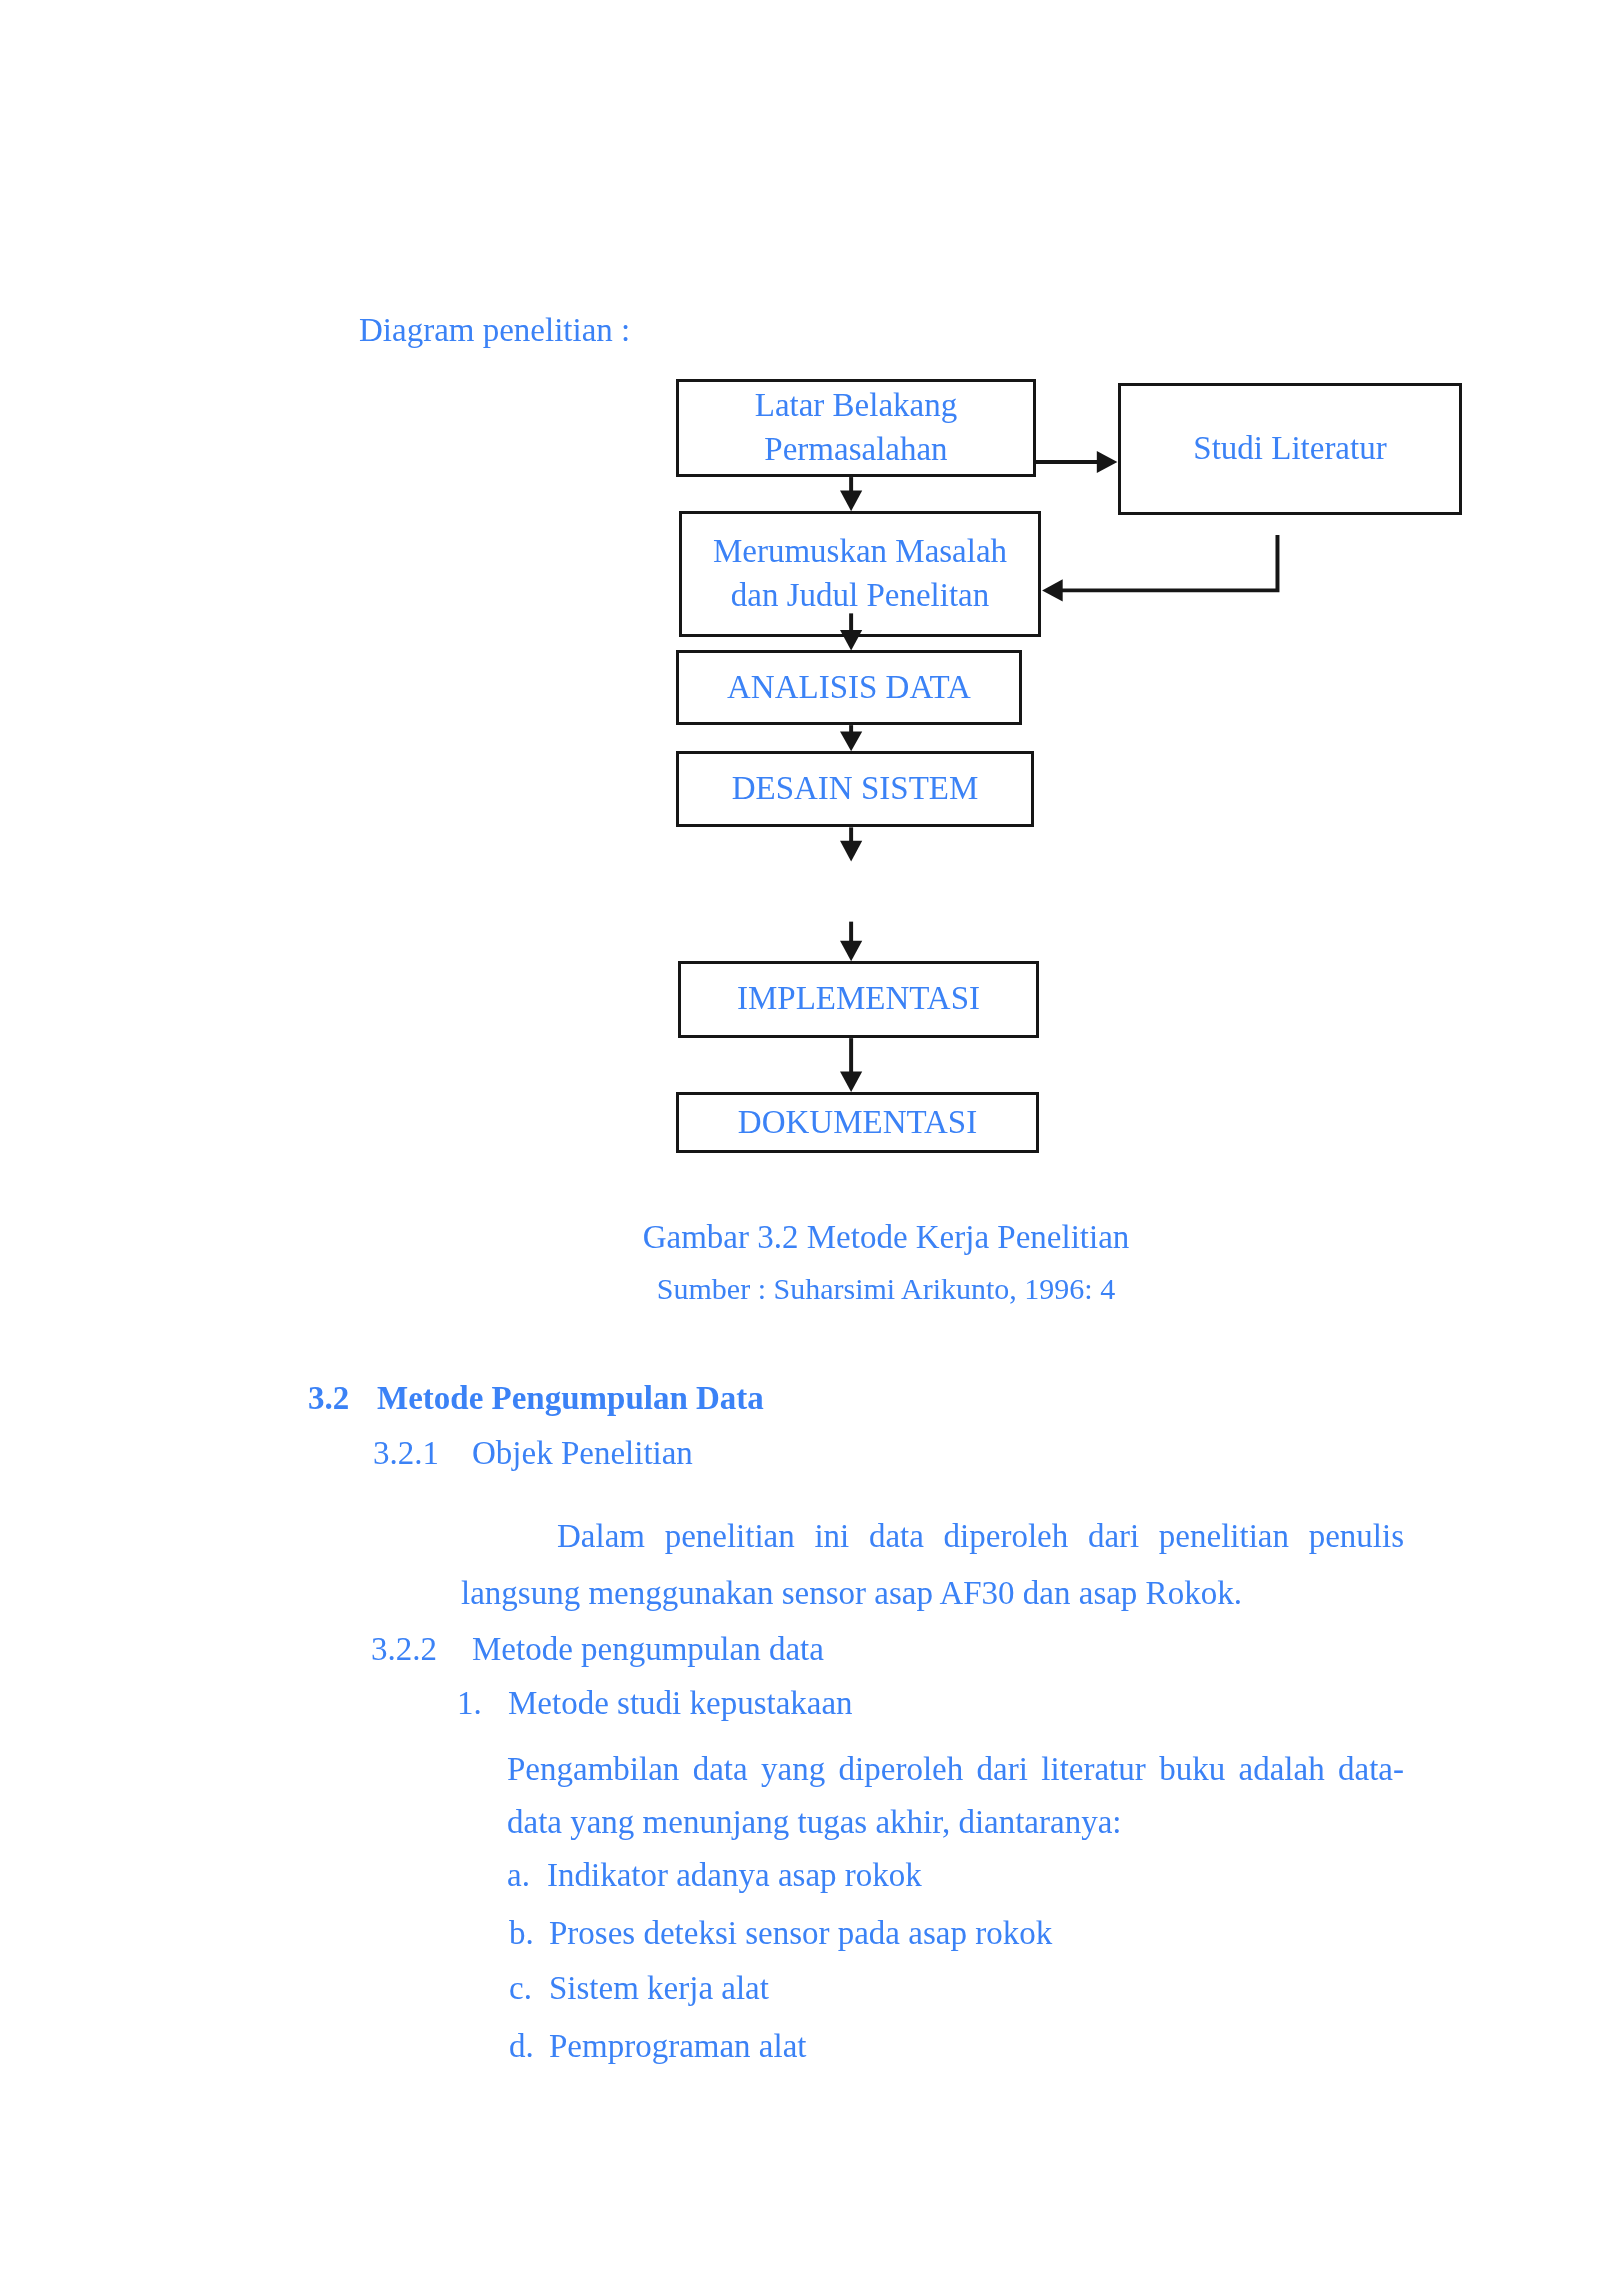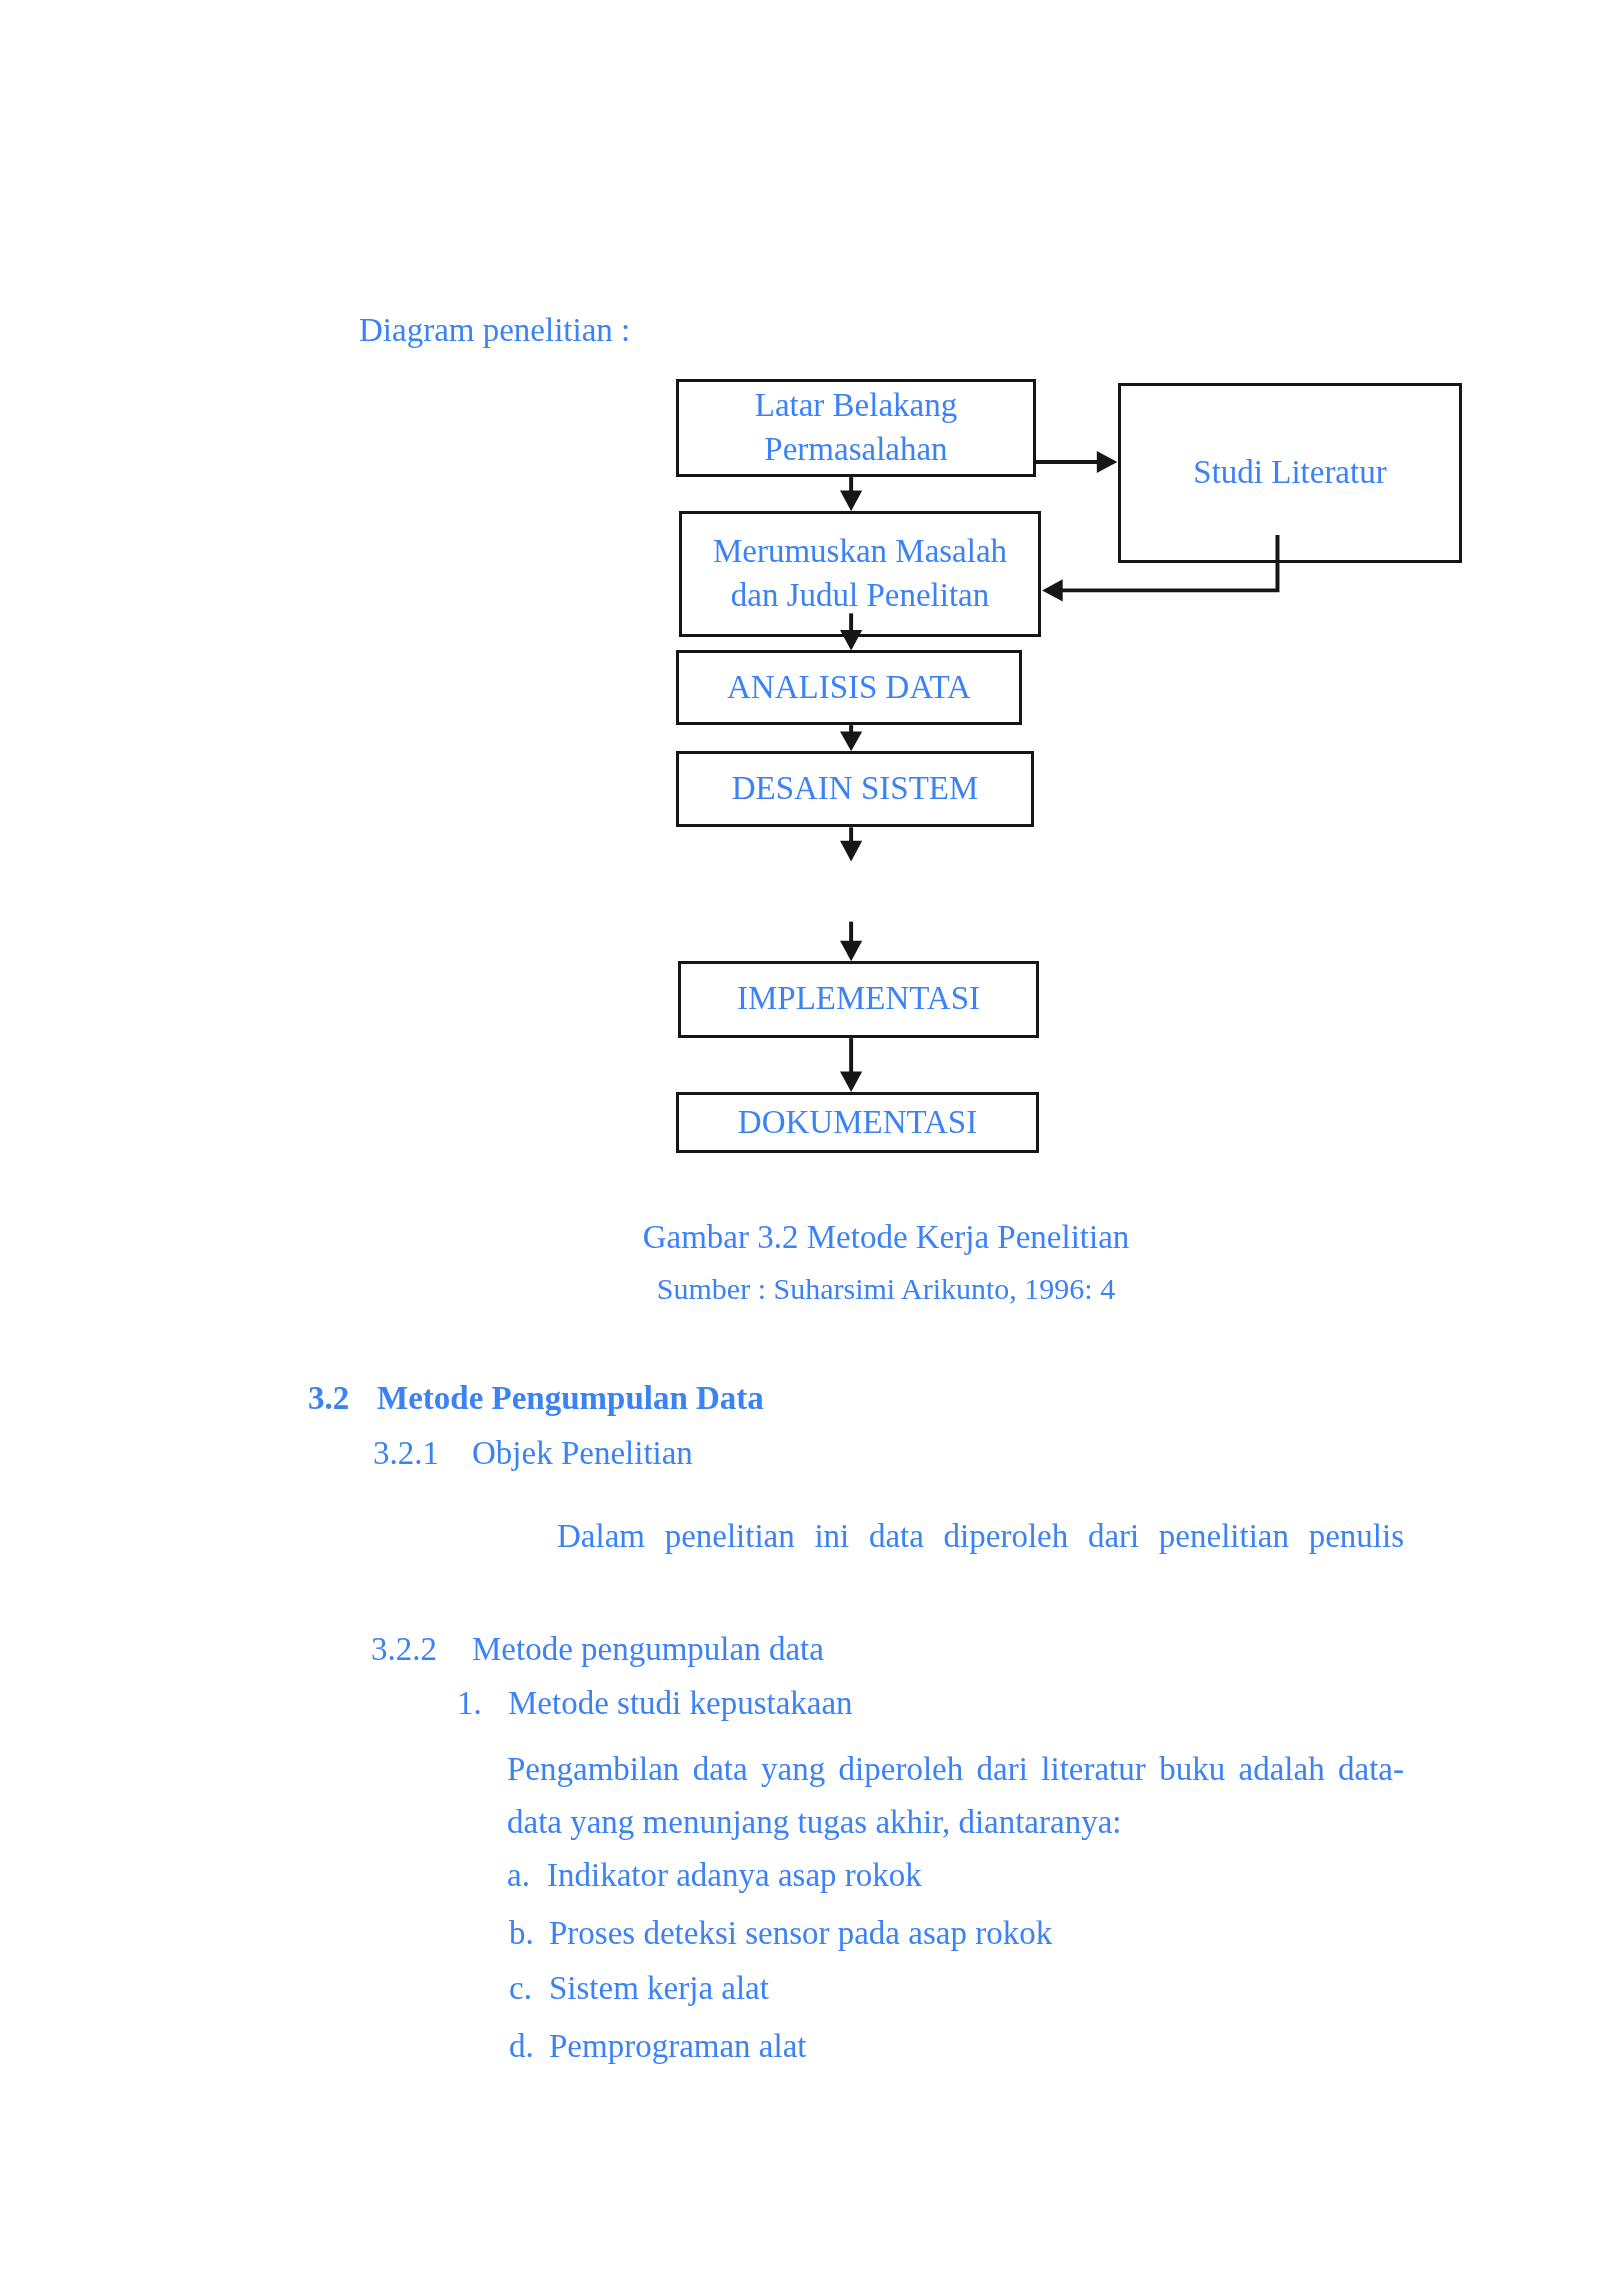--- a/index.html
+++ b/index.html
@@ -30,21 +30,21 @@
 </style>
 </head>
 <body>
 
 <div class="page">
 
   <div class="t" style="left:359px;top:310px;">Diagram penelitian :</div>
 
   <div class="node" style="left:676px;top:379px;width:360px;height:98px;">Latar Belakang Permasalahan</div>
 
-  <div class="node" style="left:1118px;top:383px;width:344px;height:180px;">Studi Literatur</div>
+  <div class="node" style="left:1118px;top:383px;width:344px;height:132px;">Studi Literatur</div>
 
   <div class="node" style="left:679px;top:511px;width:362px;height:126px;">Merumuskan Masalah dan Judul Penelitan</div>
 
   <div class="node" style="left:676px;top:650px;width:346px;height:75px;">ANALISIS DATA</div>
 
   <div class="node" style="left:676px;top:751px;width:358px;height:76px;">DESAIN SISTEM</div>
 
 
   <div class="node top-align" style="left:678px;top:961px;width:361px;height:77px;">IMPLEMENTASI</div>
 
@@ -90,20 +90,21 @@
 
   <div class="t bold" style="left:308px;top:1378px;">
     <span class="num w87">3.2</span><span>Metode Pengumpulan Data</span>
   </div>
 
   <div class="t" style="left:373px;top:1433px;">
     <span class="num w125">3.2.1</span><span>Objek Penelitian</span>
   </div>
 
   <div class="jline" style="left:557px;top:1516px;width:847px;">Dalam penelitian ini data diperoleh dari penelitian penulis</div>
+  <div class="t" style="left:461px;top:1573px;">langsung menggunakan sensor asap AF30 dan asap Rokok.</div>
 
   <div class="t" style="left:371px;top:1629px;">
     <span class="num w127">3.2.2</span><span>Metode pengumpulan data</span>
   </div>
 
   <div class="t" style="left:457px;top:1683px;">
     <span class="num w64">1.</span><span>Metode studi kepustakaan</span>
   </div>
 
   <div class="jline" style="left:507px;top:1749px;width:897px;">Pengambilan data yang diperoleh dari literatur buku adalah data-</div>

